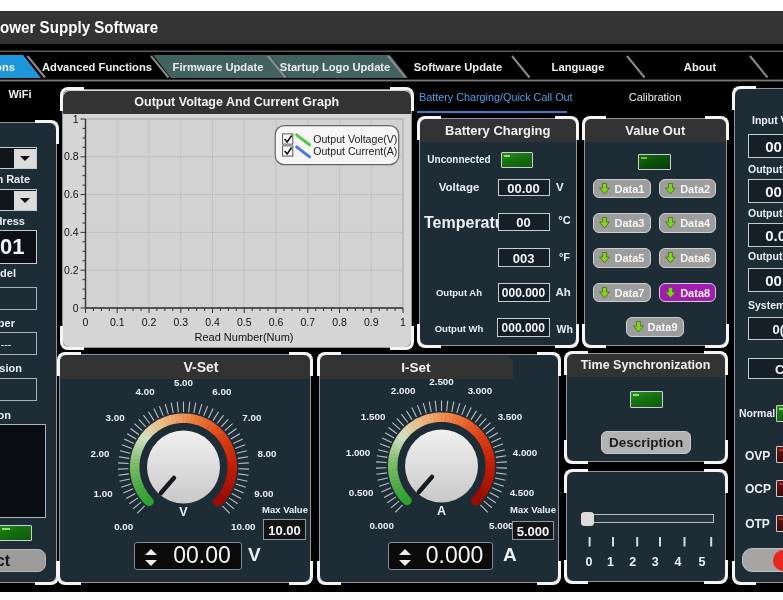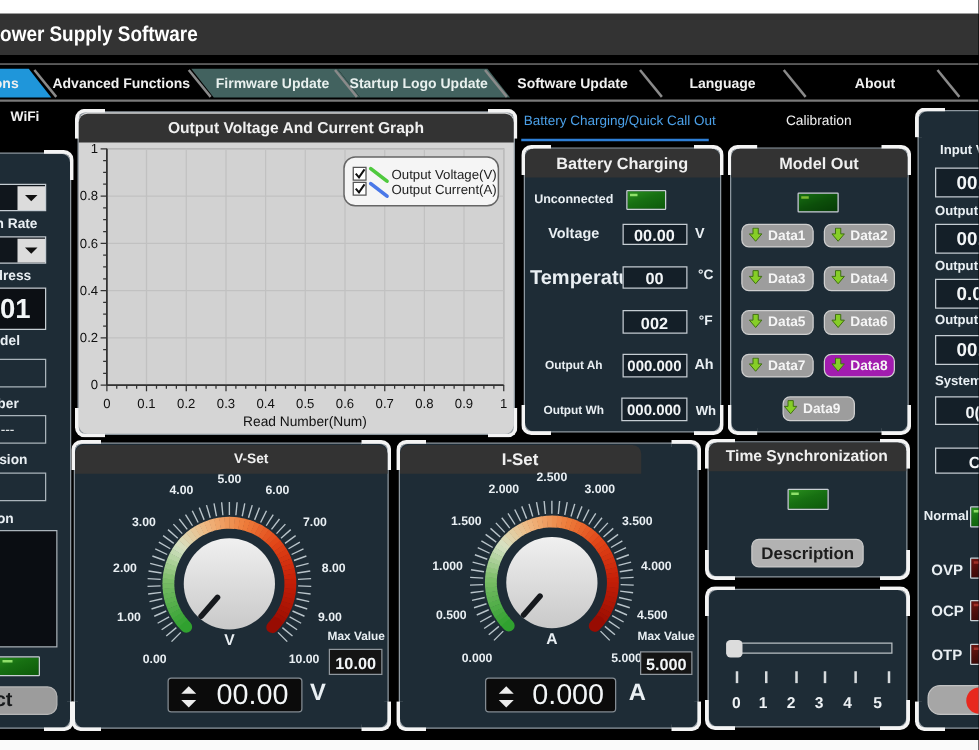--- a/index.html
+++ b/index.html
@@ -186,34 +186,34 @@
 <div class="p hdr" style="left:420px;top:119px;width:155.5px;height:23px;line-height:23px;font-size:13px;color:#f0f0f0;">Battery Charging</div>
 <div class="p" style="left:424px;top:154px;width:70px;height:11px;line-height:11px;font-size:10px;text-align:center;color:#e9eff3;font-weight:bold;">Unconnected</div>
 <div class="p" style="left:500.7px;top:152px;width:32.8px;height:16px;background:linear-gradient(160deg,#2a8f1e 0%,#177012 45%,#0d5a0a 100%);border:1.6px solid #c9cfd4;border-radius:1px;"></div>
 <div class="p" style="left:503.7px;top:155px;width:5.903999999999999px;height:2px;background:#8fe06a;"></div>
 <div class="p" style="left:424px;top:182px;width:70px;height:11px;line-height:11px;font-size:11.5px;text-align:center;color:#e9eff3;font-weight:bold;">Voltage</div>
 <div class="p" style="left:497.5px;top:178.6px;width:52.1px;height:17.8px;line-height:17.8px;font-size:13px;text-align:center;color:#f2f5f7;background:#141f28;border:1.4px solid #c5cdd3;font-weight:bold;">00.00</div>
 <div class="p" style="left:556px;top:182px;width:16px;height:11px;line-height:11px;font-size:11.5px;text-align:left;color:#e9eff3;font-weight:bold;">V</div>
 <div class="p" style="left:424px;top:216.5px;width:70px;height:11px;line-height:11px;font-size:16px;text-align:center;color:#e9eff3;font-weight:bold;">Temperature</div>
 <div class="p" style="left:497.5px;top:213.3px;width:52.1px;height:17.8px;line-height:17.8px;font-size:13px;text-align:center;color:#f2f5f7;background:#141f28;border:1.4px solid #c5cdd3;font-weight:bold;">00</div>
 <div class="p" style="left:554.5px;top:214.5px;width:20px;height:11px;line-height:11px;font-size:11px;text-align:center;color:#e9eff3;font-weight:bold;">°C</div>
-<div class="p" style="left:497.5px;top:248.2px;width:52.1px;height:19.2px;line-height:19.2px;font-size:13px;text-align:center;color:#f2f5f7;background:#141f28;border:1.4px solid #c5cdd3;font-weight:bold;">002</div>
+<div class="p" style="left:497.5px;top:248.2px;width:52.1px;height:19.2px;line-height:19.2px;font-size:13px;text-align:center;color:#f2f5f7;background:#141f28;border:1.4px solid #c5cdd3;font-weight:bold;">003</div>
 <div class="p" style="left:554.5px;top:251.5px;width:20px;height:11px;line-height:11px;font-size:11px;text-align:center;color:#e9eff3;font-weight:bold;">°F</div>
 <div class="p" style="left:424px;top:287.5px;width:70px;height:10px;line-height:10px;font-size:9.5px;text-align:center;color:#e9eff3;font-weight:bold;">Output Ah</div>
 <div class="p" style="left:497.5px;top:282.5px;width:52.1px;height:19.2px;line-height:19.2px;font-size:12px;text-align:center;color:#f2f5f7;background:#141f28;border:1.4px solid #c5cdd3;font-weight:bold;">000.000</div>
 <div class="p" style="left:555.5px;top:286.5px;width:20px;height:11px;line-height:11px;font-size:11.5px;text-align:left;color:#e9eff3;font-weight:bold;">Ah</div>
 <div class="p" style="left:424px;top:323.5px;width:70px;height:10px;line-height:10px;font-size:9.5px;text-align:center;color:#e9eff3;font-weight:bold;">Output Wh</div>
 <div class="p" style="left:497px;top:318.1px;width:52.6px;height:18.5px;line-height:18.5px;font-size:12px;text-align:center;color:#f2f5f7;background:#141f28;border:1.4px solid #c5cdd3;font-weight:bold;">000.000</div>
 <div class="p" style="left:556.5px;top:323.5px;width:20px;height:11px;line-height:11px;font-size:10.5px;text-align:left;color:#e9eff3;font-weight:bold;">Wh</div>
 <div class="p" style="left:584px;top:117.5px;width:142.5px;height:228px;background:#1e2c36;border:1.3px solid #8d979f;border-radius:8px;"></div>
 <div class="p" style="left:582px;top:115.5px;width:24px;height:24px;border-left:3.5px solid #f4f4f4;border-top:3.5px solid #f4f4f4;border-top-left-radius:8px;"></div>
 <div class="p" style="left:704.5px;top:115.5px;width:24px;height:24px;border-right:3.5px solid #f4f4f4;border-top:3.5px solid #f4f4f4;border-top-right-radius:8px;"></div>
 <div class="p" style="left:582px;top:323.5px;width:24px;height:24px;border-left:3.5px solid #f4f4f4;border-bottom:3.5px solid #f4f4f4;border-bottom-left-radius:8px;"></div>
 <div class="p" style="left:704.5px;top:323.5px;width:24px;height:24px;border-right:3.5px solid #f4f4f4;border-bottom:3.5px solid #f4f4f4;border-bottom-right-radius:8px;"></div>
-<div class="p hdr" style="left:585px;top:119px;width:140.5px;height:23px;line-height:23px;font-size:13px;color:#f0f0f0;">Model Out</div>
+<div class="p hdr" style="left:585px;top:119px;width:140.5px;height:23px;line-height:23px;font-size:13px;color:#f0f0f0;">Value Out</div>
 <div class="p" style="left:638.4px;top:153.5px;width:32.8px;height:16.2px;background:linear-gradient(160deg,#176e12 0%,#0c4f0a 50%,#063b06 100%);border:1.6px solid #c9cfd4;border-radius:1px;"></div>
 <div class="p" style="left:641.4px;top:156.5px;width:5.903999999999999px;height:2px;background:#7ab830;"></div>
 <div class="p" style="left:593.3px;top:178.5px;width:57.3px;height:19.7px;line-height:18.7px;background:#9d9d9d;border:1.6px solid #cfcfcf;border-radius:6px;font-size:11px;color:#f5f5f5;font-weight:bold;text-align:center;"><svg width="11" height="12" style="vertical-align:-2px;margin-right:4px" viewBox="0 0 11 12">
         <path d="M3.4 0.5 h4.2 v4.6 h2.9 L5.5 11 0.5 5.1 h2.9 z" fill="#86ce27" stroke="#3f6e12" stroke-width="0.8"></path>
       </svg>Data1</div>
 <div class="p" style="left:659.0px;top:178.5px;width:57.3px;height:19.7px;line-height:18.7px;background:#9d9d9d;border:1.6px solid #cfcfcf;border-radius:6px;font-size:11px;color:#f5f5f5;font-weight:bold;text-align:center;"><svg width="11" height="12" style="vertical-align:-2px;margin-right:4px" viewBox="0 0 11 12">
         <path d="M3.4 0.5 h4.2 v4.6 h2.9 L5.5 11 0.5 5.1 h2.9 z" fill="#86ce27" stroke="#3f6e12" stroke-width="0.8"></path>
       </svg>Data2</div>
 <div class="p" style="left:593.3px;top:213.2px;width:57.3px;height:19.7px;line-height:18.7px;background:#9d9d9d;border:1.6px solid #cfcfcf;border-radius:6px;font-size:11px;color:#f5f5f5;font-weight:bold;text-align:center;"><svg width="11" height="12" style="vertical-align:-2px;margin-right:4px" viewBox="0 0 11 12">
         <path d="M3.4 0.5 h4.2 v4.6 h2.9 L5.5 11 0.5 5.1 h2.9 z" fill="#86ce27" stroke="#3f6e12" stroke-width="0.8"></path>
@@ -226,29 +226,29 @@
       </svg>Data5</div>
 <div class="p" style="left:659.0px;top:247.9px;width:57.3px;height:19.7px;line-height:18.7px;background:#9d9d9d;border:1.6px solid #cfcfcf;border-radius:6px;font-size:11px;color:#f5f5f5;font-weight:bold;text-align:center;"><svg width="11" height="12" style="vertical-align:-2px;margin-right:4px" viewBox="0 0 11 12">
         <path d="M3.4 0.5 h4.2 v4.6 h2.9 L5.5 11 0.5 5.1 h2.9 z" fill="#86ce27" stroke="#3f6e12" stroke-width="0.8"></path>
       </svg>Data6</div>
 <div class="p" style="left:593.3px;top:282.6px;width:57.3px;height:19.7px;line-height:18.7px;background:#9d9d9d;border:1.6px solid #cfcfcf;border-radius:6px;font-size:11px;color:#f5f5f5;font-weight:bold;text-align:center;"><svg width="11" height="12" style="vertical-align:-2px;margin-right:4px" viewBox="0 0 11 12">
         <path d="M3.4 0.5 h4.2 v4.6 h2.9 L5.5 11 0.5 5.1 h2.9 z" fill="#86ce27" stroke="#3f6e12" stroke-width="0.8"></path>
       </svg>Data7</div>
 <div class="p" style="left:659.0px;top:282.6px;width:57.3px;height:19.7px;line-height:18.7px;background:#a21caf;border:1.6px solid #cfcfcf;border-radius:6px;font-size:11px;color:#f5f5f5;font-weight:bold;text-align:center;"><svg width="11" height="12" style="vertical-align:-2px;margin-right:4px" viewBox="0 0 11 12">
         <path d="M3.4 0.5 h4.2 v4.6 h2.9 L5.5 11 0.5 5.1 h2.9 z" fill="#86ce27" stroke="#3f6e12" stroke-width="0.8"></path>
       </svg>Data8</div>
-<div class="p" style="left:626.4px;top:317px;width:57.3px;height:19.7px;line-height:18.7px;background:#9d9d9d;border:1.6px solid #cfcfcf;border-radius:6px;font-size:11px;color:#f5f5f5;font-weight:bold;"><svg width="11" height="12" style="vertical-align:-2px;margin-right:4px" viewBox="0 0 11 12">
+<div class="p" style="left:626.4px;top:317px;width:57.3px;height:19.7px;line-height:18.7px;background:#9d9d9d;border:1.6px solid #cfcfcf;border-radius:6px;font-size:11px;color:#f5f5f5;font-weight:bold;text-align:center;"><svg width="11" height="12" style="vertical-align:-2px;margin-right:4px" viewBox="0 0 11 12">
         <path d="M3.4 0.5 h4.2 v4.6 h2.9 L5.5 11 0.5 5.1 h2.9 z" fill="#86ce27" stroke="#3f6e12" stroke-width="0.8"></path>
       </svg>Data9</div>
 <div class="p" style="left:59px;top:354px;width:252px;height:229px;background:#1e2c36;border:1.3px solid #8d979f;border-radius:8px;"></div>
 <div class="p" style="left:57px;top:352px;width:24px;height:24px;border-left:3.5px solid #f4f4f4;border-top:3.5px solid #f4f4f4;border-top-left-radius:8px;"></div>
 <div class="p" style="left:289px;top:352px;width:24px;height:24px;border-right:3.5px solid #f4f4f4;border-top:3.5px solid #f4f4f4;border-top-right-radius:8px;"></div>
 <div class="p" style="left:57px;top:561px;width:24px;height:24px;border-left:3.5px solid #f4f4f4;border-bottom:3.5px solid #f4f4f4;border-bottom-left-radius:8px;"></div>
 <div class="p" style="left:289px;top:561px;width:24px;height:24px;border-right:3.5px solid #f4f4f4;border-bottom:3.5px solid #f4f4f4;border-bottom-right-radius:8px;"></div>
-<div class="p hdr" style="left:60px;top:355.5px;width:250px;height:23px;line-height:23px;font-size:11px;color:#f0f0f0;padding-left:32px;">V-Set</div>
+<div class="p hdr" style="left:60px;top:355.5px;width:250px;height:23px;line-height:23px;font-size:14px;color:#f0f0f0;padding-left:32px;">V-Set</div>
 <div class="p" style="left:59px;top:354px;width:252px;height:229px;overflow:hidden;">
       <svg class="p" style="left:0;top:0" width="252" height="229" viewBox="0 0 252 229">
         <defs>
           <linearGradient id="kgV" x1="0" y1="0" x2="0" y2="1">
             <stop offset="0" stop-color="#f0f0f0"></stop>
             <stop offset="1" stop-color="#c9c9c9"></stop>
           </linearGradient>
         </defs>
         <line x1="85.6" y1="151.9" x2="78.2" y2="159.3" stroke="#b9c4ca" stroke-width="1.1"></line>
         <line x1="82.1" y1="148.1" x2="74.0" y2="154.8" stroke="#b9c4ca" stroke-width="1.1"></line>

